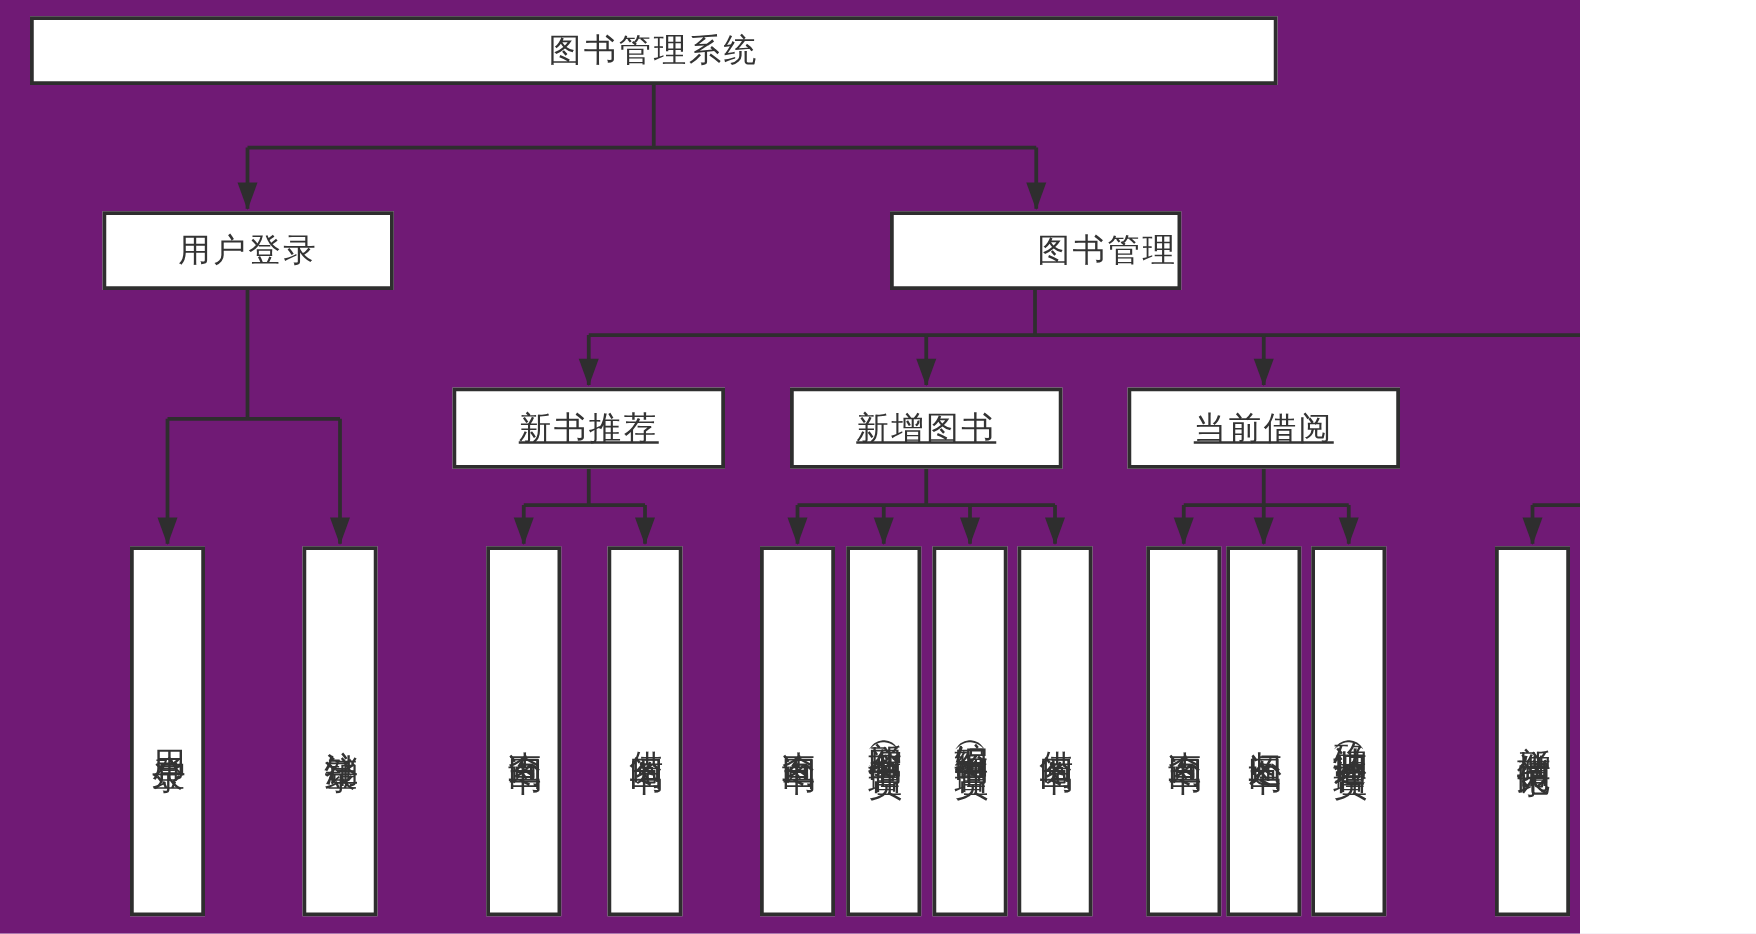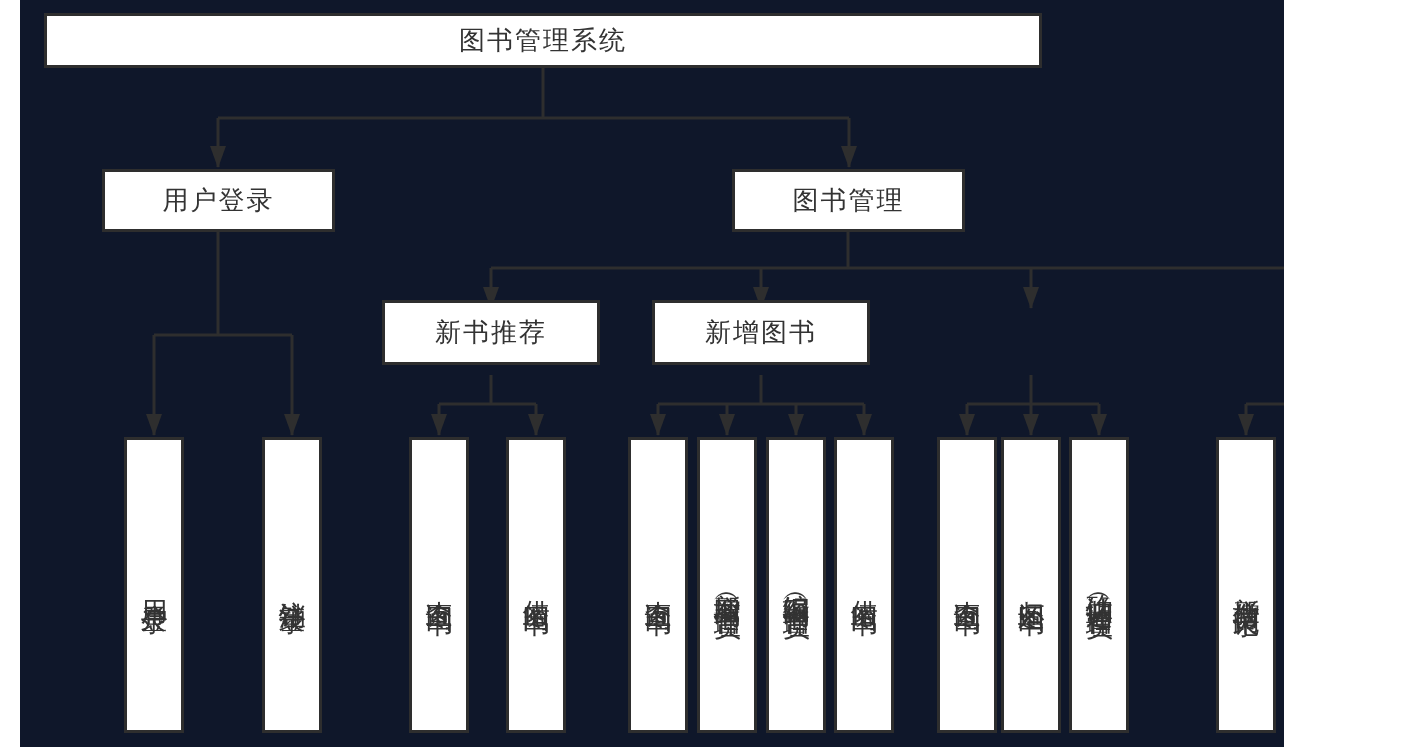--- a/index.html
+++ b/index.html
@@ -5,23 +5,22 @@
   html, body {
     margin: 0;
     padding: 0;
     background: #ffffff;
     font-family: "DejaVu Sans", "Liberation Sans", sans-serif;
   }
   .stage {
     position: relative;
     width: 1264px;
     height: 747px;
-    background: #0f172a;
+    background: #701a75;
     overflow: hidden;
-    margin-left: 20px;
   }
   .connectors {
     position: absolute;
     left: 0; top: 0;
     width: 1405px;
     height: 747px;
   }
   .box {
     position: absolute;
     box-sizing: border-box;
@@ -39,21 +38,21 @@
   }
   .v-label {
     writing-mode: vertical-rl;
     text-orientation: mixed;
     font-size: 27px;
     letter-spacing: 3px;
     line-height: 1.05;
   }
   .leaf { width: 60px; top: 437px; height: 296px; }
   .lvl2 { top: 169px; width: 233px; height: 63px; }
-  .lvl3 { top: 300px; width: 218px; height: 65px; }
+  .lvl3 { top: 310px; width: 218px; height: 65px; text-decoration: underline; }
   .watermark {
     position: absolute;
     right: 6px;
     bottom: 4px;
     font-size: 21px;
     color: #b5b5b5;
     letter-spacing: 1px;
     z-index: 10;
     white-space: nowrap;
   }
@@ -93,29 +92,32 @@
     </g>
   </svg>
 
   <div class="box" style="left:24px; top:13px; width:998px; height:55px;">
     <span class="h-label">图书管理系统</span>
   </div>
 
   <div class="box lvl2" style="left:82px;">
     <span class="h-label">用户登录</span>
   </div>
-  <div class="box lvl2" style="left:712px;">
+  <div class="box lvl2" style="left:712px;justify-content:flex-end;">
     <span class="h-label">图书管理</span>
   </div>
 
   <div class="box lvl3" style="left:362px;">
     <span class="h-label">新书推荐</span>
   </div>
   <div class="box lvl3" style="left:632px;">
     <span class="h-label">新增图书</span>
+  </div>
+  <div class="box lvl3" style="left:902px;">
+    <span class="h-label">当前借阅</span>
   </div>
 
   <div class="box leaf" style="left:104px;">
     <span class="v-label">用户登录</span>
   </div>
   <div class="box leaf" style="left:242px;">
     <span class="v-label">注销登录</span>
   </div>
 
   <div class="box leaf" style="left:389px;">

